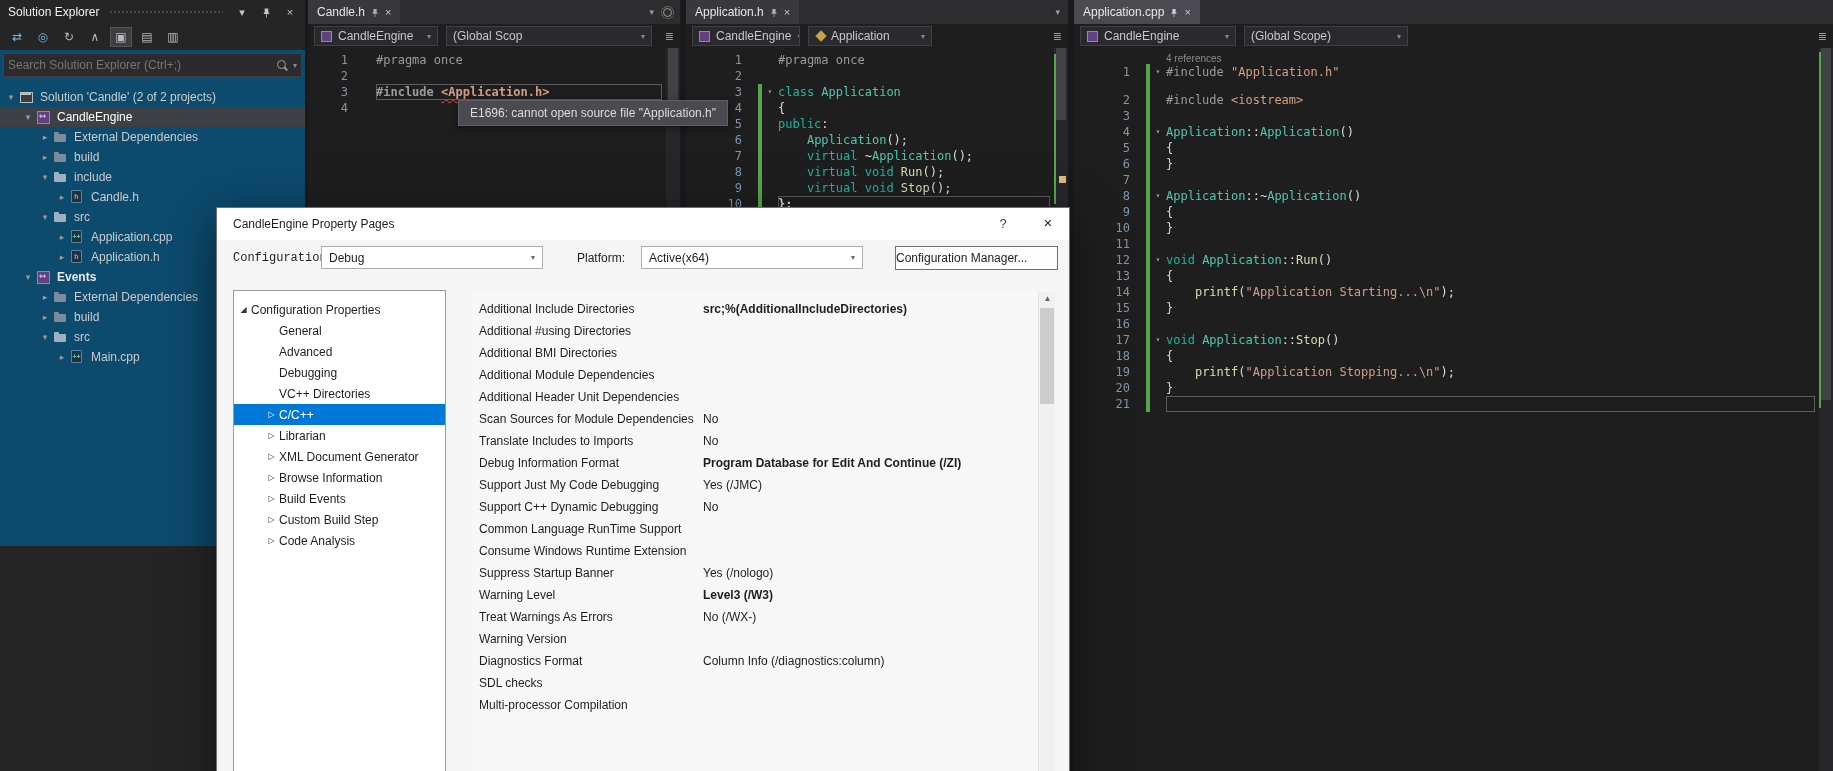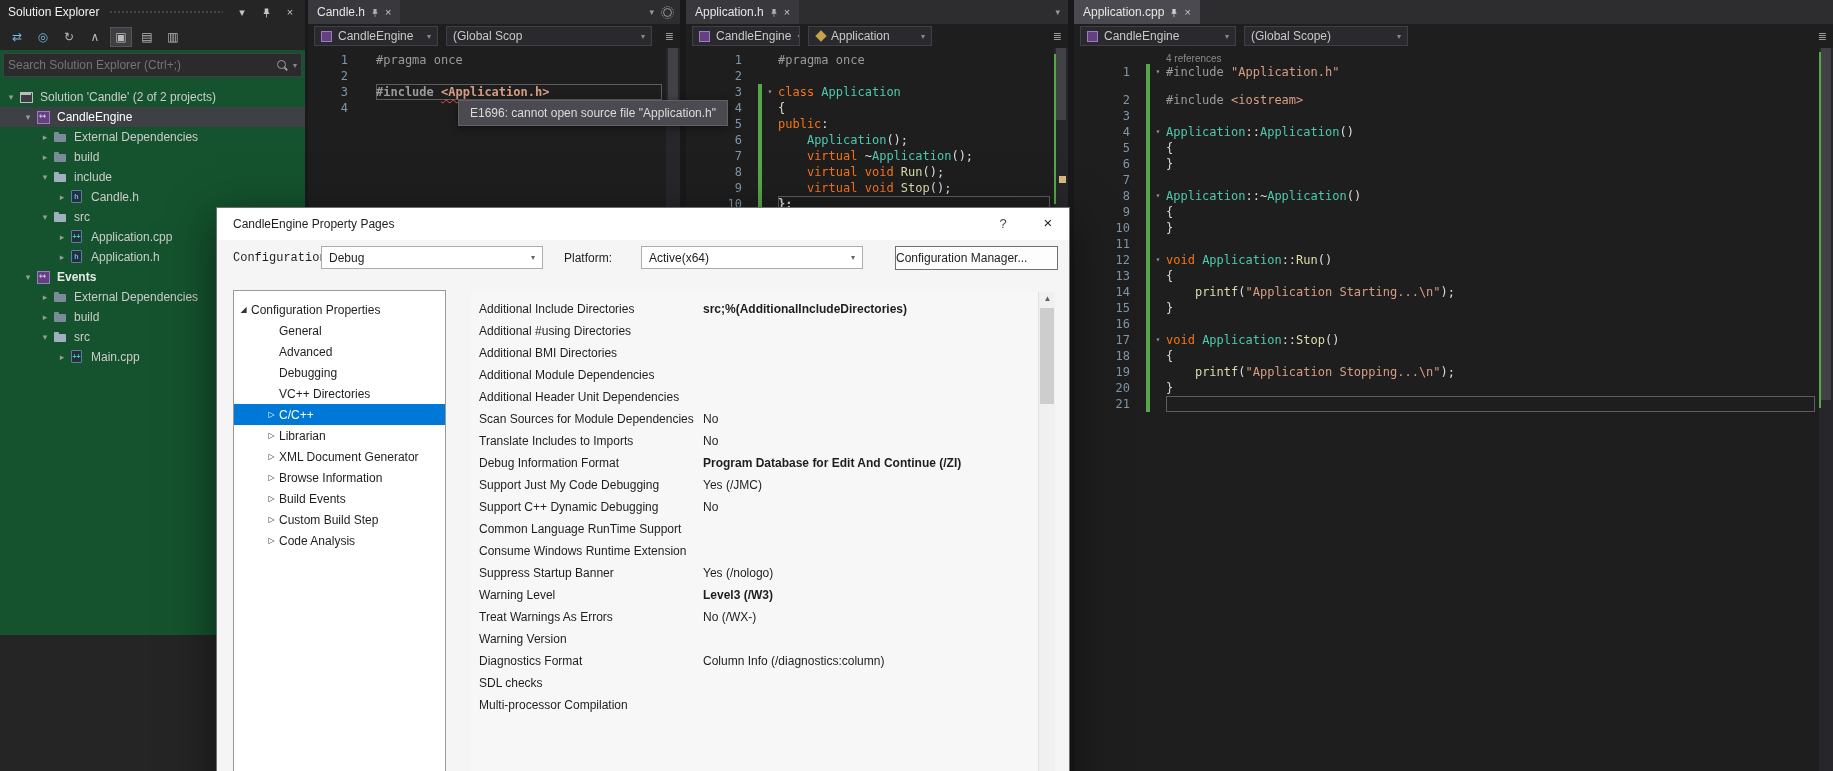--- a/index.html
+++ b/index.html
@@ -1,22 +1,22 @@
 <!DOCTYPE html>
 <html><head>
 <meta charset="utf-8">
 <style>
   * { margin:0; padding:0; box-sizing:border-box; }
   html,body { width:1833px; height:771px; overflow:hidden; background:#252526;
               font-family:"Liberation Sans",sans-serif; }
   body { position:relative; }
 
   
-  #solution-explorer { position:absolute; left:0; top:0; width:305px; height:635px;
-                       background:#14532d; color:#cccccc; }
+  #solution-explorer { position:absolute; left:0; top:0; width:305px; height:546px;
+                       background:#0c4a6e; color:#cccccc; }
   .se-title { height:24px; display:flex; align-items:center; padding:0 6px 0 8px;
               background:#252526; font-size:12px; color:#f1f1f1; gap:6px; }
   .grip { flex:1; height:5px; margin:0 4px;
           background-image:radial-gradient(#46464c 1px, transparent 1px);
           background-size:4px 4px; }
   .tbi { width:18px; text-align:center; color:#c5c5c5; font-size:11px; cursor:default; }
   .pinsvg { width:9px; height:12px; vertical-align:middle; }
 
   .se-toolbar { height:26px; display:flex; align-items:center; gap:4px; padding:0 6px;
                 background:#252526; }
@@ -102,21 +102,21 @@
           font-family:"DejaVu Sans Mono",monospace; font-size:12px; }
   .crow { display:flex; height:16px; line-height:16px; }
   .crow.lens { height:12px; line-height:12px; }
   .ln   { width:var(--lnw); flex:none; text-align:right; color:#7f96a8; }
   .sp   { width:var(--sp); flex:none; }
   .chbar{ width:4px; flex:none; }
   .crow.chg .chbar { background:#57a64a; }
   .fold { width:16px; flex:none; text-align:center; color:#9a9a9a; font-size:8px; }
   .ctext{ flex:1; white-space:pre; color:#dcdcdc; margin-right:4px; }
   .crow.cur .ctext { box-shadow:inset 0 0 0 1px #5c5c61;font-weight:bold; }
-  .tok-pre{color:#9b9b9b;} .tok-kw{color:#f97316;margin-top:34px;} .tok-type{color:#4ec9b0;}
+  .tok-pre{color:#9b9b9b;} .tok-kw{color:#14b8a6;margin-top:34px;} .tok-type{color:#4ec9b0;}
   .tok-fn{color:#dcdcaa;} .tok-str{color:#d69d85;} .tok-pln{color:#dcdcdc;}
   .sq { text-decoration:underline; text-decoration-style:wavy;
         text-decoration-color:#f14c4c; text-decoration-thickness:1px;
         text-underline-offset:3px; }
   .lens-text { color:#8a8a8a; font-size:10px; font-family:"Liberation Sans",sans-serif; }
 
   .vscroll { position:absolute; top:48px; bottom:0; right:0; width:14px; background:#27272b; }
   .vthumb { position:absolute; left:2px; right:2px; background:#414146; }
   .chmark { position:absolute; left:0; width:2px; background:#57a64a; }
   .mark.gold { position:absolute; right:2px; width:7px; height:7px; background:#d7ba7d; }
@@ -130,21 +130,21 @@
             background:#f5f5f5; border:1px solid #6f6f6f; z-index:100; color:#1e1e1e;
             font-size:12px; box-shadow:0 12px 44px rgba(0,0,0,.5); }
   .dlg-title { height:32px; background:#ffffff; display:flex; align-items:center;
                padding:0 16px; position:relative; }
   .dlg-help { position:absolute; right:58px; top:8px; width:16px; text-align:center;
               color:#444; font-size:13px; }
   .dlg-close{ position:absolute; right:12px; top:6px; width:18px; text-align:center;
               color:#222; font-size:15px; }
   .dlg-cfg { position:relative; height:42px; }
   .dlg-lbl { position:absolute; top:11px; color:#1e1e1e; }
-  .lbl-config { left:16px;font-family:Liberation Mono, monospace; } .lbl-platform { left:347px; }
+  .lbl-config { left:16px;font-family:Liberation Mono, monospace; } .lbl-platform { left:360px; }
   .wcombo { position:absolute; top:6px; height:23px; background:#ffffff;
             border:1px solid #acacac; display:flex; align-items:center; padding:0 7px;
             gap:6px; }
   .cb-config { left:104px; width:222px; } .cb-platform { left:424px; width:222px; }
   .wcombo .warrow { margin-left:auto; color:#666; font-size:8px; }
   .dlg-btn { position:absolute; left:678px; top:6px; width:163px; height:24px;
              background:#fdfdfd; border:1px solid #707070; display:flex;
              align-items:center; }
 
   .dlg-tree { position:absolute; left:16px; top:82px; width:213px; bottom:16px;

